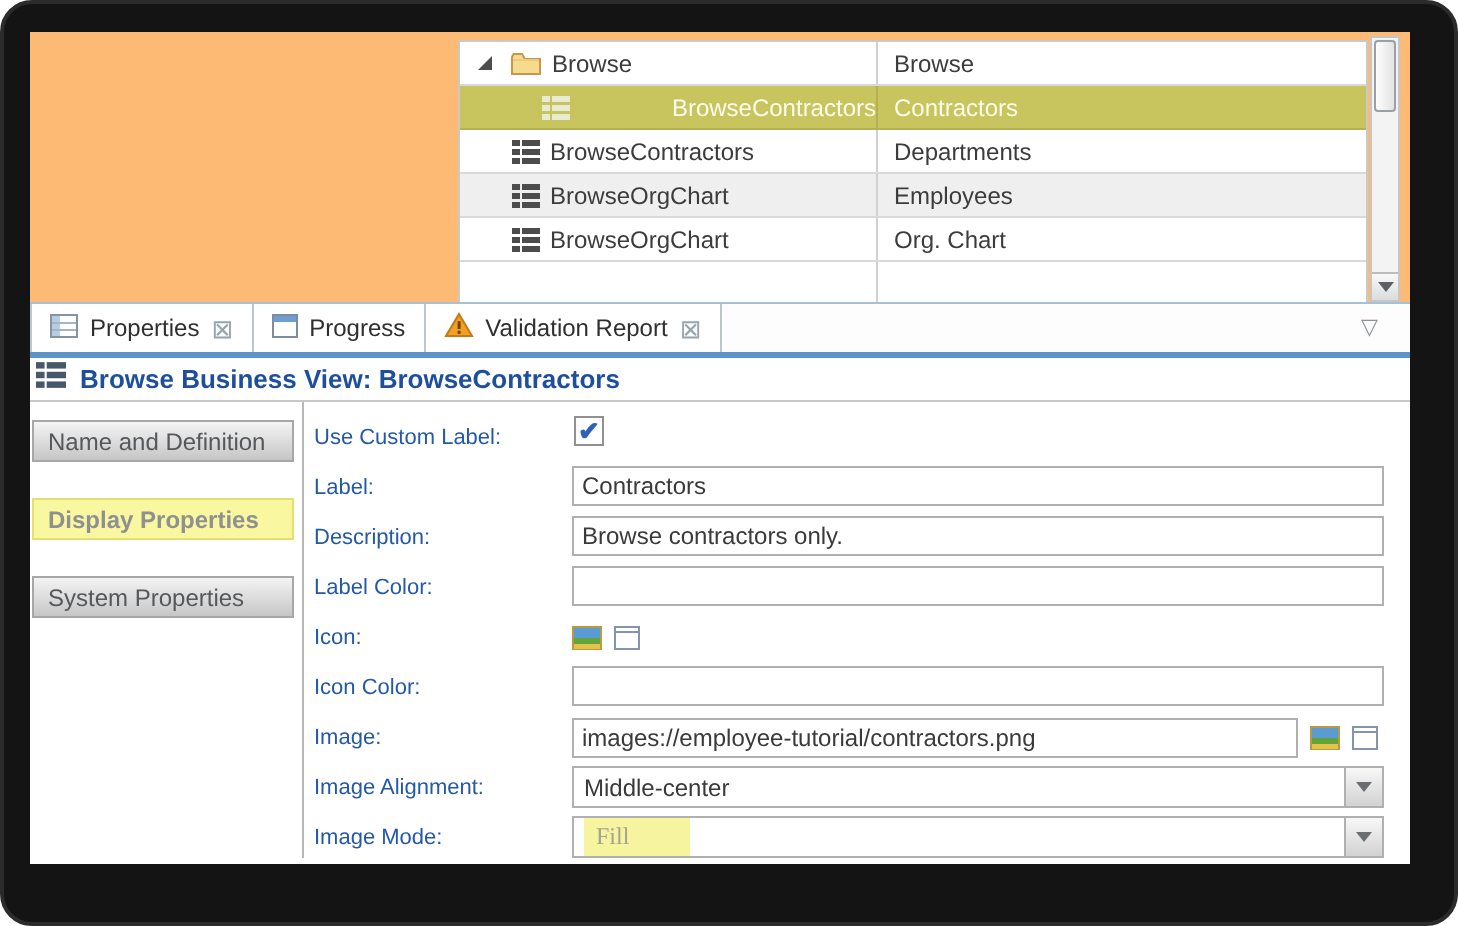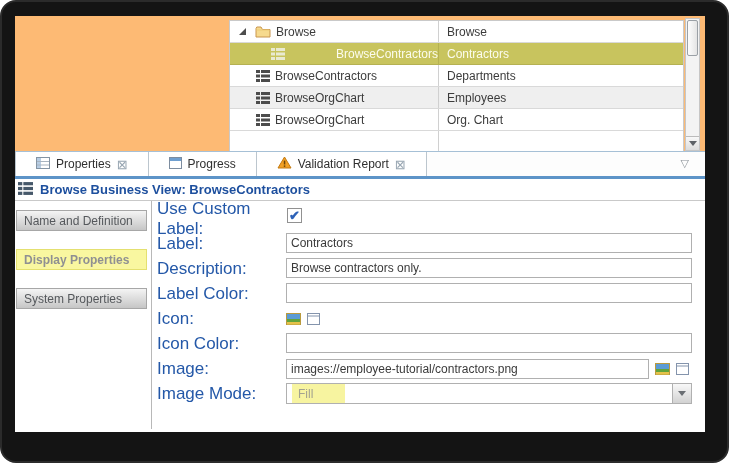--- a/index.html
+++ b/index.html
@@ -34,59 +34,59 @@
   .vbtn { position:absolute; left:0; bottom:0; width:13px; height:14px;
           background:linear-gradient(#f8f8f8,#dcdcdc); border-top:1px solid #bbb;
           display:flex; align-items:center; justify-content:center; }
   .tri-down { width:0; height:0; border-left:4px solid transparent; border-right:4px solid transparent;
               border-top:5px solid #5d6166; }
 
   
   .bottom-pane { position:absolute; left:0; top:135px; width:690px; height:281px;
                  border-top:1px solid #a6c0d6; background:#fff; }
   .tab-bar { position:relative; height:27px; border-bottom:3px solid #5d94c8; background:#fdfdfd; display:flex; }
-  .tab { display:inline-flex; align-items:center; gap:6px; padding:0 20px; height:24px;
+  .tab { display:inline-flex; align-items:center; gap:6px; padding:0 9px; height:24px;
          border-right:1px solid #bcc6ce; font-size:12px; color:#2f2f2f; background:#fff; cursor:default; }
   .tab:first-child { border-left:1px solid #bcc6ce; }
   .close-glyph { font-size:13px; color:#97a5b1; line-height:1; }
   .view-menu { position:absolute; right:16px; top:5px; font-size:11px; color:#8b9298; }
 
   .title-row { height:22px; display:flex; align-items:center; gap:7px; padding-left:3px;
                border-bottom:1px solid #c9c9c9; background:#fff; }
   .title-text { font-size:13px; font-weight:bold; color:#1d4f9e; }
 
   .panel-body { position:relative; height:228px; background:#fff; }
   .side-divider { position:absolute; left:136px; top:0; bottom:0; width:1px; background:#b8b8b8; }
 
   .sidebar { position:absolute; left:1px; top:9px; width:131px; }
   .side-btn { height:21px; margin-bottom:18px; display:flex; align-items:center; padding-left:7px;
               font-size:12px; color:#55585c; border:1px solid #a7a7a7;
               background:linear-gradient(#f4f4f4,#c6c6c6); cursor:default; }
   .side-btn.active { background:#f9f7a0; border-color:#e4e070; color:#8f9092; font-weight:bold; }
 
   .form { position:absolute; left:142px; top:7px; right:13px; }
   .frow { display:flex; height:21px; margin-bottom:4px; align-items:center; }
-  .flabel { width:129px; flex:0 0 129px; font-size:17px; color:#2458a8; }
+  .flabel { width:129px; flex:0 0 129px; font-size:11px; color:#2458a8; }
   .ffield { flex:1; position:relative; height:21px; }
   .tinput { width:100%; height:20px; border:1px solid #b0b0b0; font-family:"Liberation Sans",sans-serif;
             font-size:12px; color:#3a3a3a; padding:0 4px; background:#fff; outline:none; }
   .checkbox { width:15px; height:15px; border:1px solid #919191; background:#fff; margin-left:1px;
               display:flex; align-items:center; justify-content:center;
               color:#2e62b8; font-size:13px; font-weight:bold; line-height:1; }
   .picker-row { display:flex; align-items:center; gap:6px; }
   .picker-row .tinput { width:363px; flex:0 0 363px; }
   .mini-icon { display:inline-flex; cursor:pointer; }
   .combo { position:relative; width:100%; height:21px; border:1px solid #b0b0b0; background:#fff; }
   .combo-text { position:absolute; left:0; top:0; bottom:0; right:20px; display:flex; align-items:center;
                 padding-left:5px; font-size:12px; color:#3a3a3a; overflow:hidden; }
   .combo-btn { position:absolute; right:0; top:0; bottom:0; width:19px; border-left:1px solid #b0b0b0;
                background:linear-gradient(#f8f8f8,#d2d2d2); display:flex; align-items:center; justify-content:center; }
   .combo-btn .tri-down { border-top-color:#6a6e73; }
   .hl-value { display:flex; align-items:center; width:53px; height:19px; background:#f7f4a0;
-              color:#a3a390; padding-left:6px; font-size:12px; }
+              color:#a3a390; padding-left:6px; font-size:12px;font-family:Liberation Serif, serif; }
 </style>
 </head>
 <body>
 
 <div class="frame">
  <div class="content">
 
   <div class="top-pane">
     <div class="tree">
 
@@ -344,20 +344,31 @@
             </span>
             <span class="mini-icon">
               <svg width="13" height="12" viewBox="0 0 13 12">
                     <rect x="0.5" y="0.5" width="12" height="11" fill="#ffffff" stroke="#8494ac"></rect>
                     <line x1="1" y1="3" x2="12" y2="3" stroke="#8494ac"></line>
                   </svg>
             </span>
           </div>
         </div>
 
+        <div class="frow">
+          <span class="flabel">Image Alignment:</span>
+          <div class="ffield">
+            <div class="combo">
+              <span class="combo-text">Middle-center</span>
+              <span class="combo-btn">
+                <span class="tri-down"></span>
+              </span>
+            </div>
+          </div>
+        </div>
 
         <div class="frow">
           <span class="flabel">Image Mode:</span>
           <div class="ffield">
             <div class="combo">
               <span class="combo-text">
                 <span class="hl-value">Fill</span>
               </span>
               <span class="combo-btn">
                 <span class="tri-down"></span>

